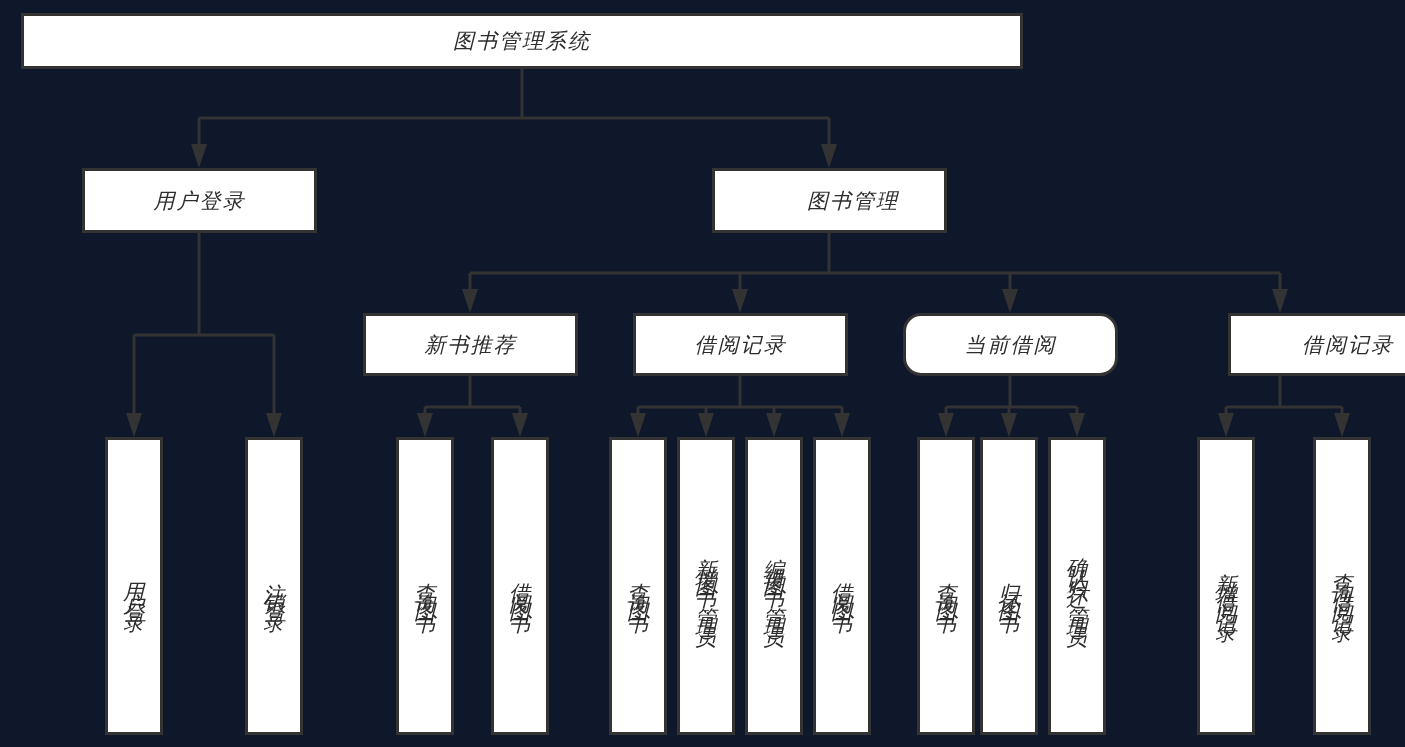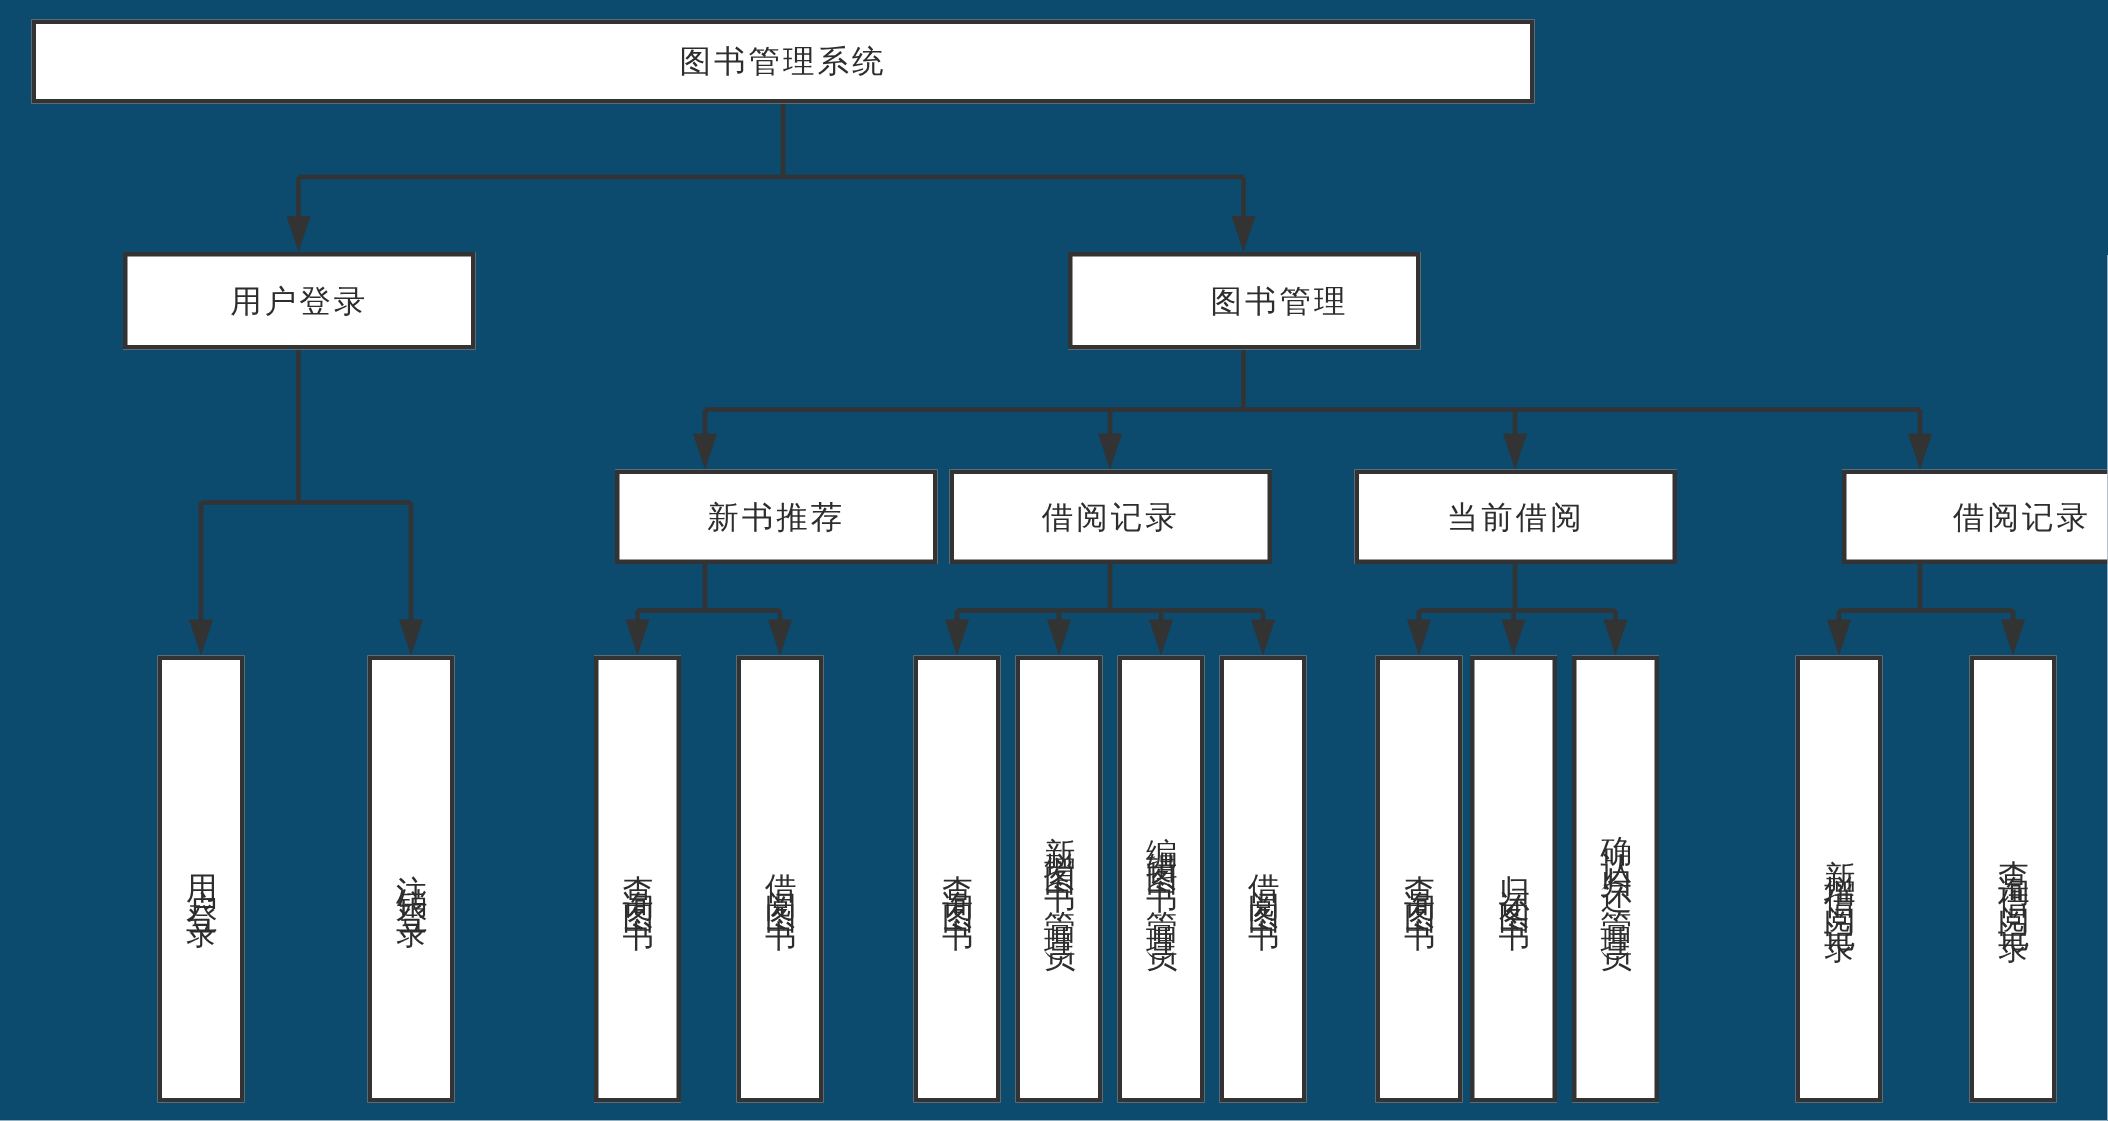--- a/index.html
+++ b/index.html
@@ -1,21 +1,22 @@
 <!DOCTYPE html>
 <html><head>
 <meta charset="utf-8">
 <style>
   html,body{margin:0;padding:0;background:#ffffff;}
   .canvas{
     position:relative;
     width:1405px;height:747px;
-    background:#0c4a6e;
+    background:#0f172a;
     font-family:"Liberation Sans","DejaVu Sans",sans-serif;
     overflow:hidden;
+    font-style:italic;
   }
   .connector-svg{position:absolute;left:0;top:0;pointer-events:none;}
   .node{
     position:absolute;
     box-sizing:border-box;
     border:3px solid #333333;
     background:#ffffff;
     display:flex;
     align-items:center;
     justify-content:center;
@@ -27,23 +28,23 @@
   .node.vertical{
     writing-mode:vertical-rl;
     text-orientation:mixed;
     letter-spacing:10px;
     line-height:1;
   }
   
   .n-root{left:21px;top:13px;width:1002px;height:56px;}
   .n-user-login{left:82px;top:168px;width:235px;height:65px;}
   .n-book-mgmt{left:712px;top:168px;width:235px;height:65px;padding-left:47px;}
-  .n-new-book{left:363px;top:313px;width:215px;height:63px;margin-left:47px;}
+  .n-new-book{left:363px;top:313px;width:215px;height:63px;}
   .n-book-borrow{left:633px;top:313px;width:215px;height:63px;}
-  .n-current-borrow{left:903px;top:313px;width:215px;height:63px;}
+  .n-current-borrow{left:903px;top:313px;width:215px;height:63px;border-radius:18px;}
   .n-borrow-records{left:1228px;top:313px;width:240px;height:63px;}
   .leaf{top:437px;width:58px;height:298px;}
   .l1{left:105px;}  .l2{left:245px;}
   .l3{left:396px;}  .l4{left:491px;}
   .l5{left:609px;}  .l6{left:677px;}
   .l7{left:745px;}  .l8{left:813px;}
   .l9{left:917px;}  .l10{left:980px;} .l11{left:1048px;}
   .l12{left:1197px;}.l13{left:1313px;}
   .watermark{
     position:absolute;

